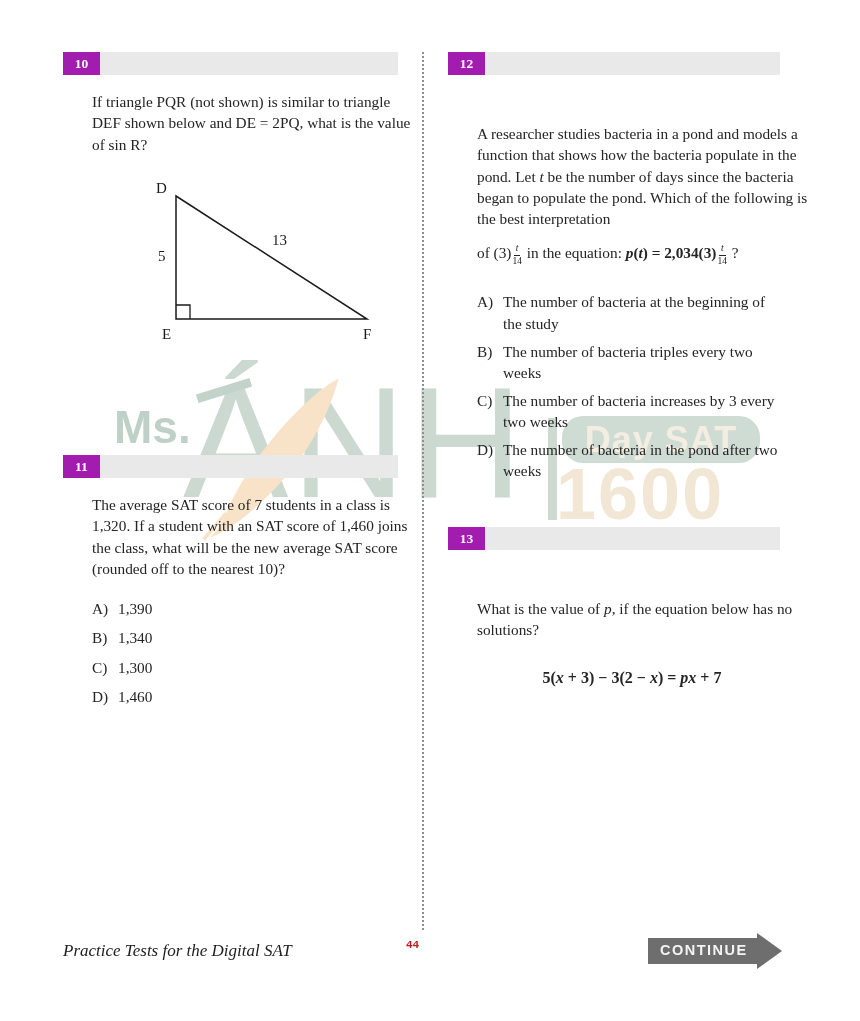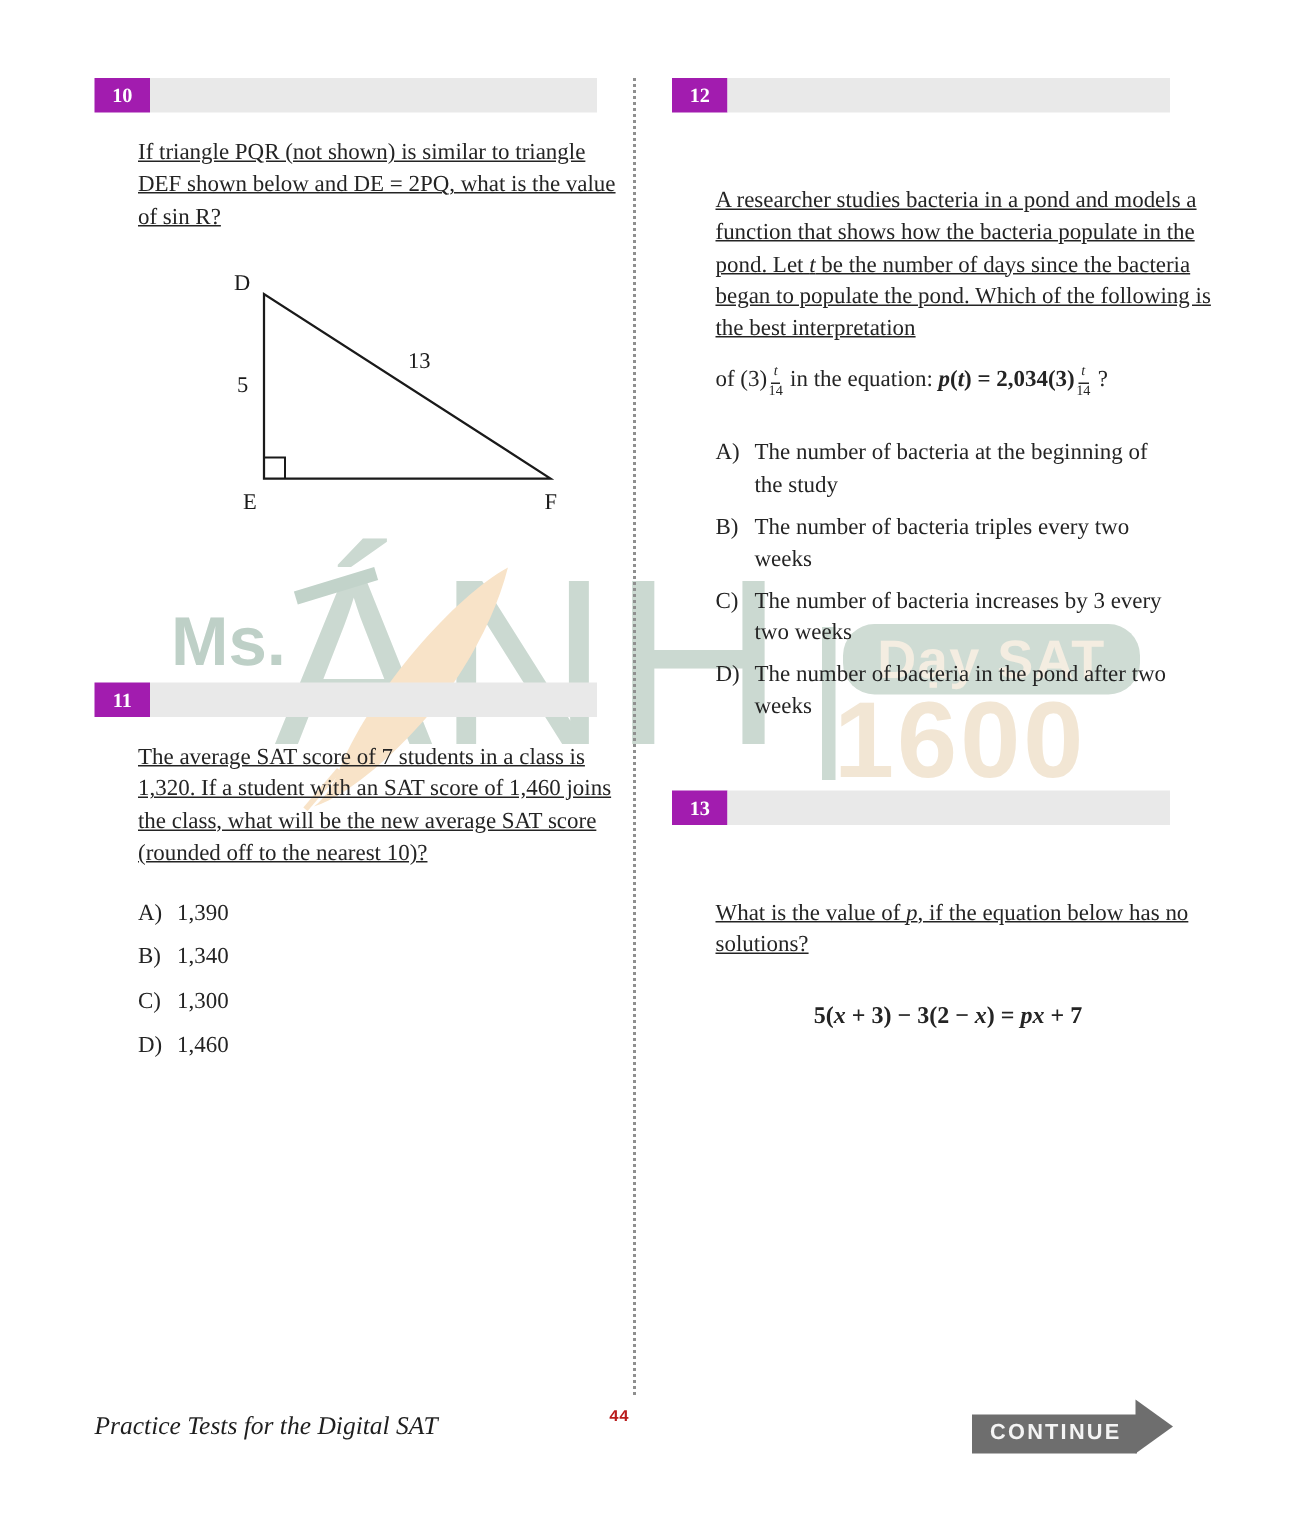--- a/index.html
+++ b/index.html
@@ -30,21 +30,21 @@
   .q13{position:absolute;top:475px;left:0;width:100%;}
 
   
   .qheader{display:flex;height:23px;}
   .badge{width:37px;background:#a21caf;color:#ffffff;font-weight:bold;font-size:13.5px;
          text-align:center;line-height:23px;}
   .hbar{flex:1;background:#e9e9e9;}
 
   
   .qbody{margin:16px 0 0 29px;font-size:15.3px;line-height:21.3px;}
-  .qtext{width:320px;text-decoration:underline;}
+  .qtext{width:320px;}
   .col-right .qtext{width:332px;margin-top:48px;}
   .eqline{margin-top:9px;line-height:30px;}
   .seg-i{font-style:italic;}
   .seg-b{font-weight:700;}
   .frac{display:inline-flex;flex-direction:column;align-items:center;font-size:9.5px;
         line-height:1;position:relative;top:-7px;margin:0 1px;}
   .fnum{font-style:italic;border-bottom:1px solid #242424;padding:0 2px 1px;}
   .fden{padding-top:1px;}
   .centered-eq{margin-top:26px;text-align:center;font-weight:600;font-size:16px;width:310px;}
 
@@ -59,21 +59,21 @@
 
   
   .diagram{margin:24px 0 0 42px;}
   .diagram text{font-size:15px;fill:#1a1a1a;font-family:"Liberation Serif",serif;}
 
   
   .footer-title{position:absolute;left:63px;top:941px;font-style:italic;font-size:17px;
                 color:#1e1e1e;z-index:1;}
   .page-num{position:absolute;left:406px;top:939px;font-family:Liberation Mono, monospace;
             font-weight:bold;font-size:11px;color:#b91c1c;z-index:1;}
-  .continue{position:absolute;left:648px;top:933px;display:flex;align-items:flex-end;
+  .continue{position:absolute;left:648px;top:933px;display:flex;align-items:center;
             cursor:pointer;z-index:1;}
   .continue-rect{background:#6e6e6e;color:#f4f4f4;font-family:"Liberation Sans",sans-serif;
                  font-weight:bold;font-size:14.5px;letter-spacing:1.5px;padding:4px 10px 5px 12px;
                  line-height:17px;}
   .continue-arrow{width:0;height:0;border-top:18px solid transparent;
                   border-bottom:18px solid transparent;border-left:25px solid #6e6e6e;
                   margin-left:-1px;}
 </style>
 </head>
 <body>

